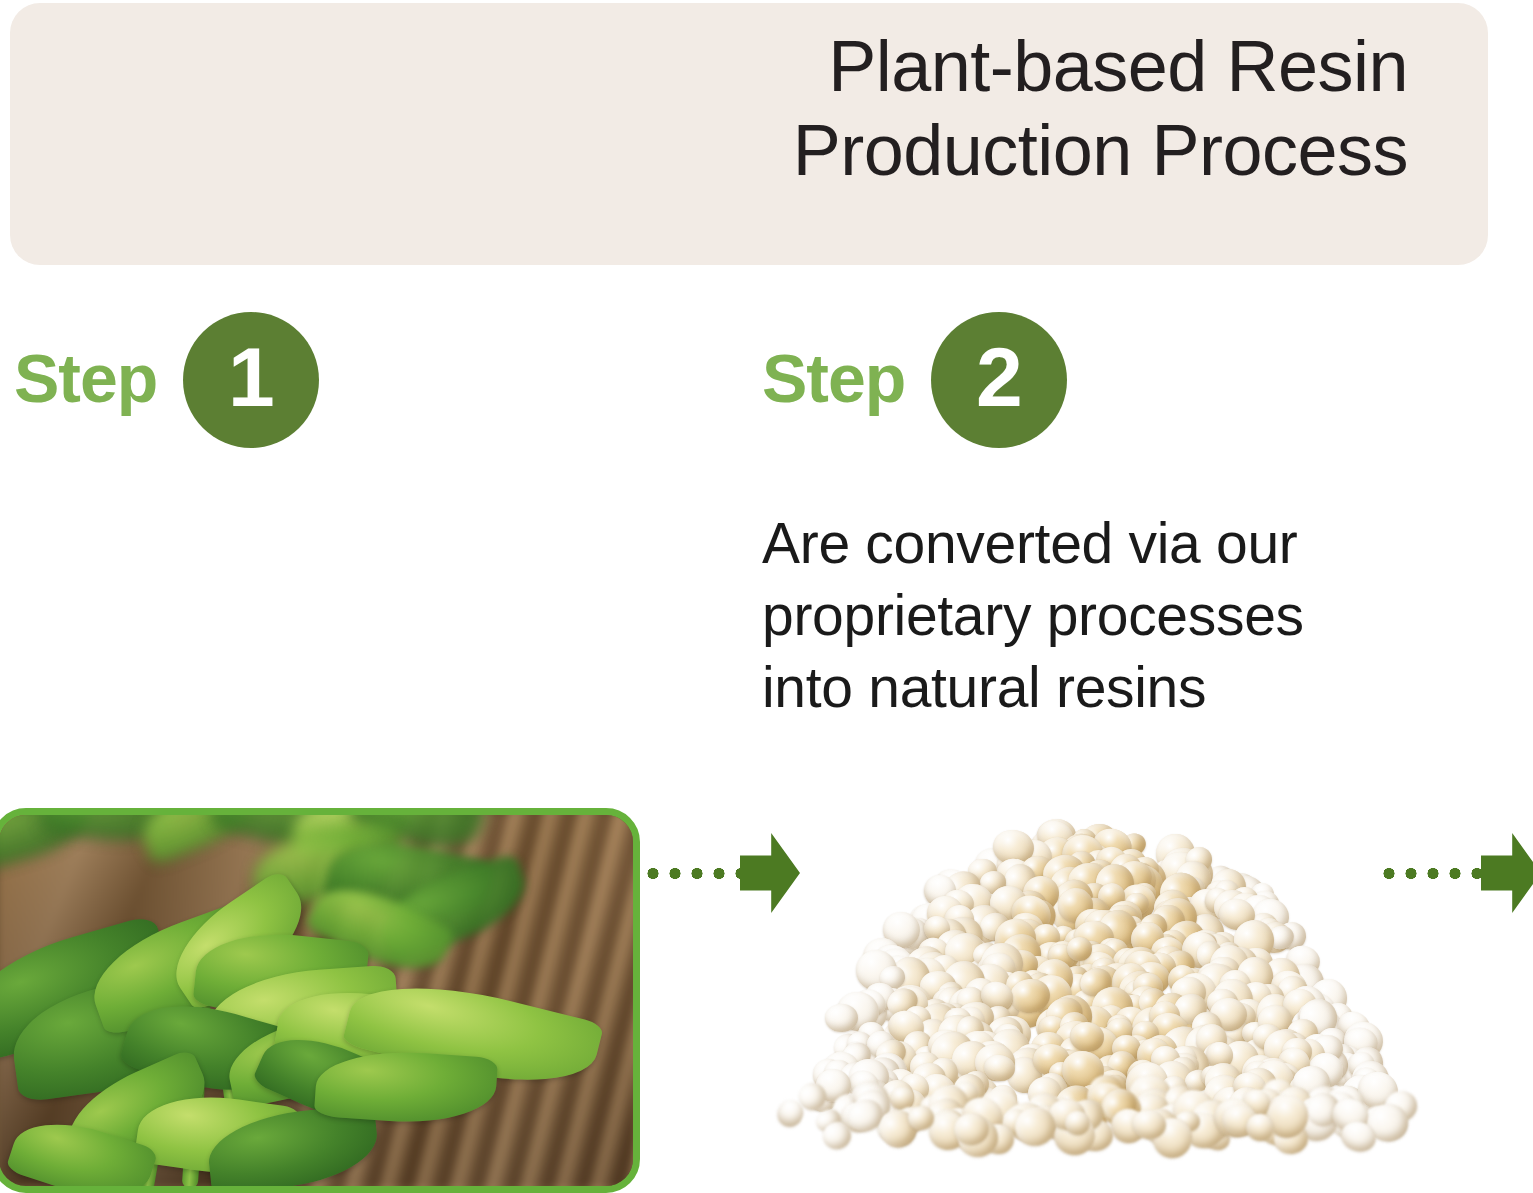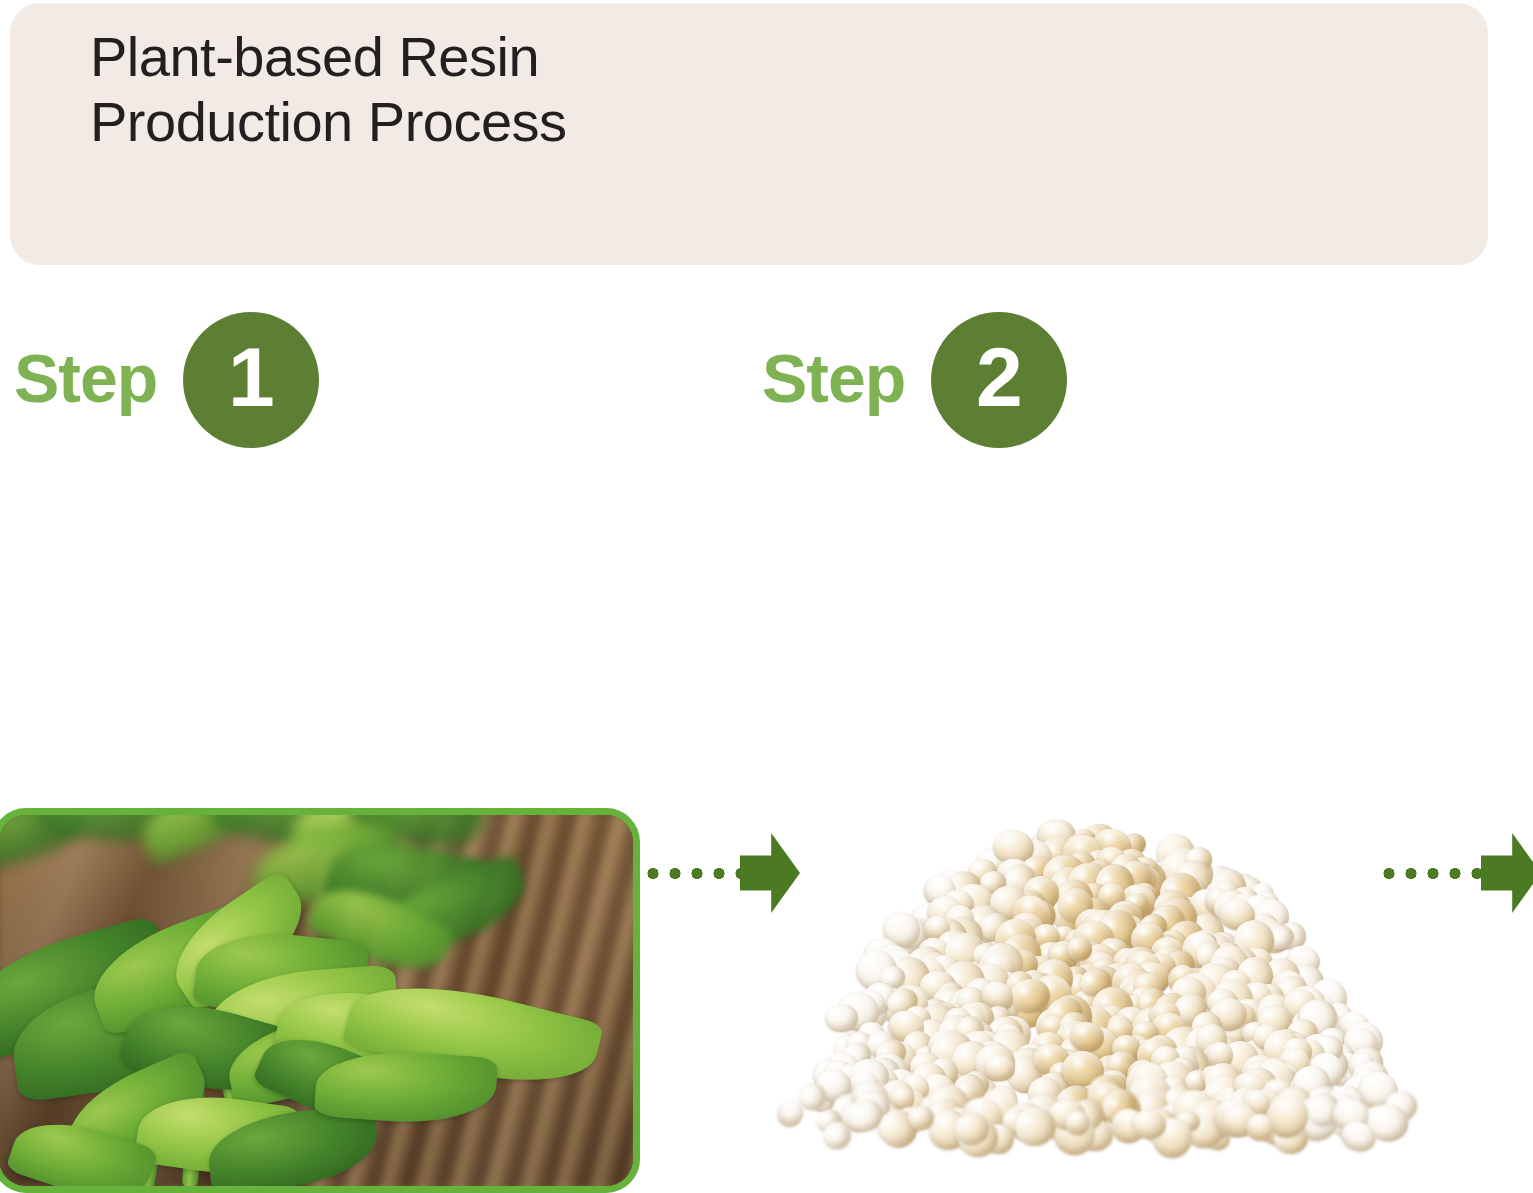--- a/index.html
+++ b/index.html
@@ -25,23 +25,23 @@
     height: 262px;
     background: #F2EBE5;
     border-radius: 30px;
     box-sizing: border-box;
   }
   .header-title {
     position: absolute;
     left: 0;
     top: 22px;
     width: 100%;
-    text-align: left;
+    text-align: right;
     color: #231F20;
-    font-size: 56px;
+    font-size: 72px;
     font-weight: 400;
     line-height: 1.16;
     letter-spacing: -0.5px;
     white-space: pre-line;
     padding: 0 80px;
     box-sizing: border-box;
   }
 
   
   .steps-row {
@@ -227,20 +227,23 @@
       <div class="step-word">Step</div>
       <div class="step-circle">1</div>
     </div>
   </div>
 
   <div class="step-col col-2">
     <div class="step-badge-row">
       <div class="step-word">Step</div>
       <div class="step-circle">2</div>
     </div>
+    <div class="step-body">Are converted via our
+proprietary processes
+into natural resins</div>
   </div>
 
 </div>
 
 <div class="media-row">
 
   <div class="plant-card">
     <div class="plant-scene">
       <div class="soil"></div>
       <div class="soil-2"></div>

